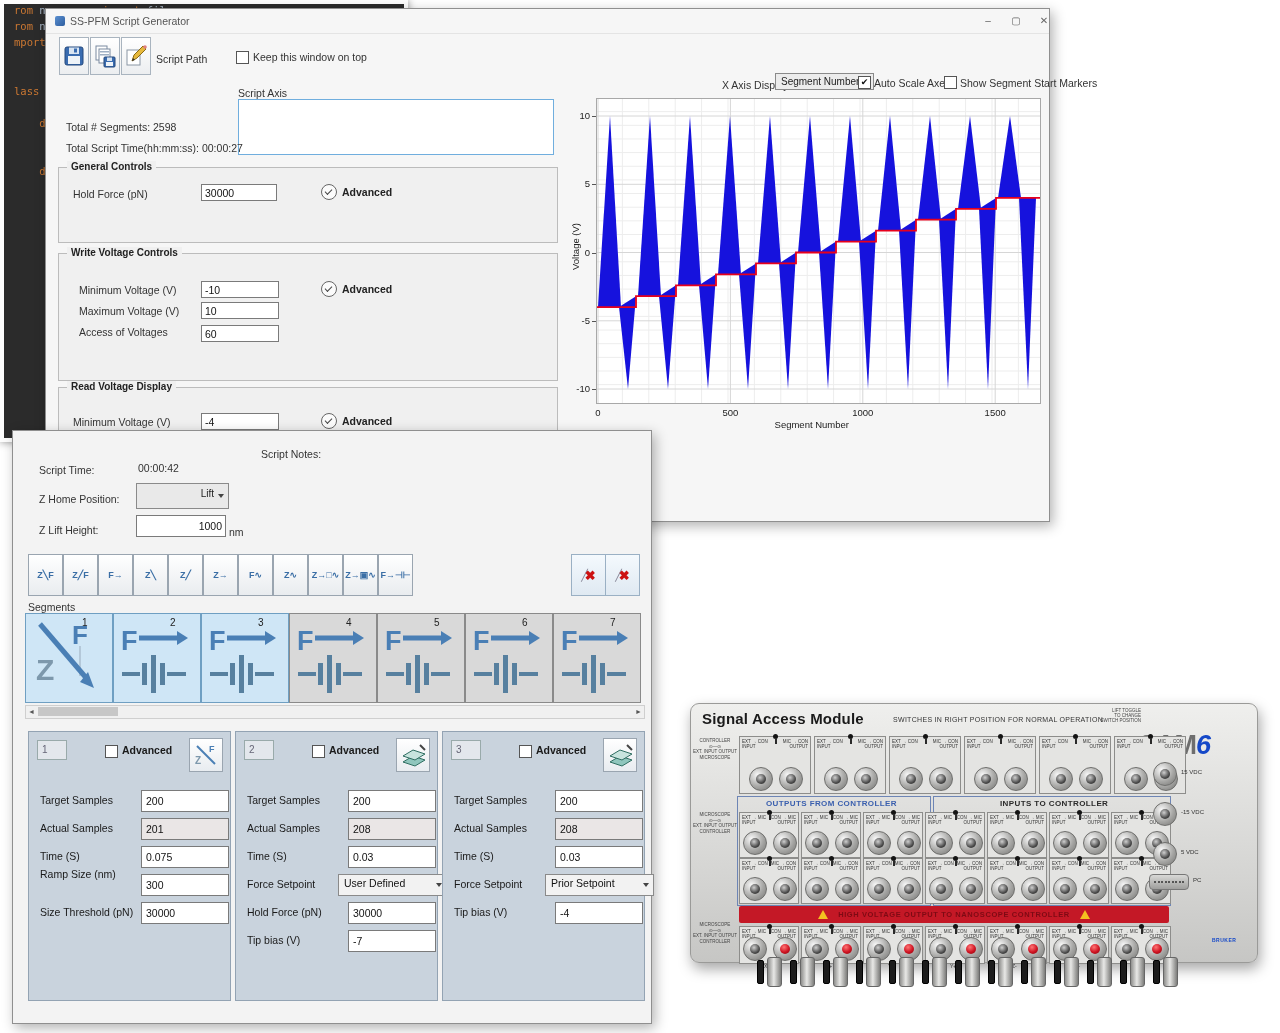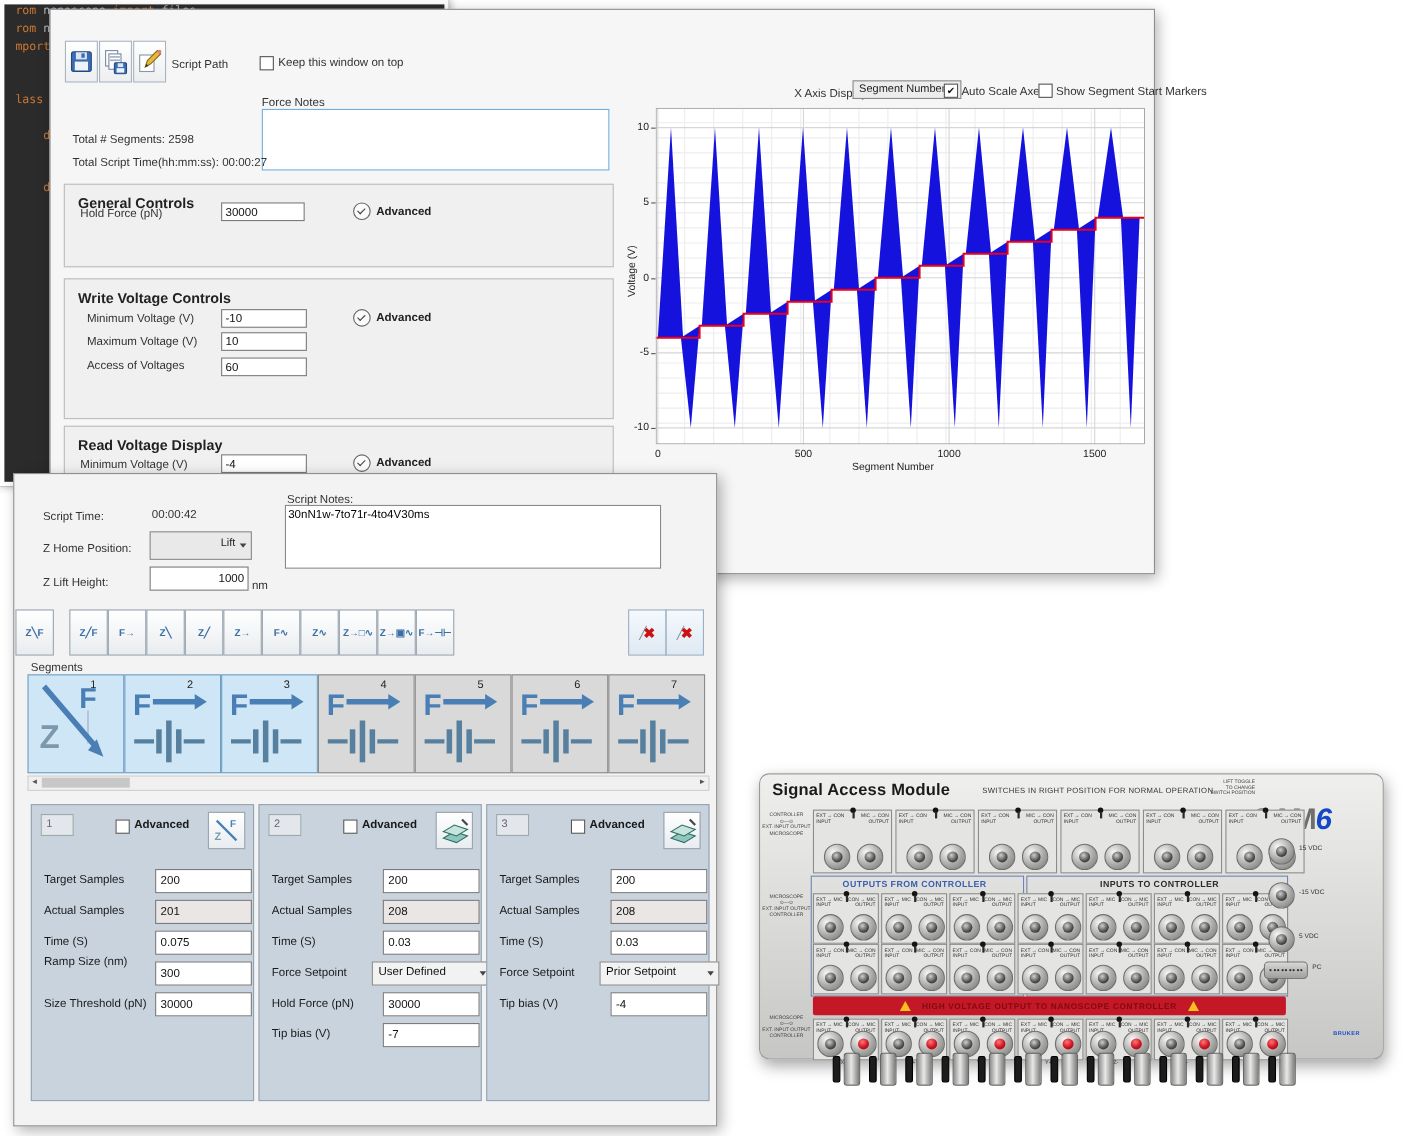--- a/index.html
+++ b/index.html
@@ -21,21 +21,21 @@
   .winbtn{position:absolute;top:4px;width:24px;height:16px;text-align:center;font-size:10px;color:#666;line-height:16px;}
   
   .tbtn{position:absolute;top:28px;width:28px;height:36px;background:linear-gradient(#ffffff,#eceef0);
      border:1px solid #a9b4bf;display:flex;align-items:center;justify-content:center;}
   .lbl{position:absolute;font-size:10.5px;color:#333;white-space:nowrap;}
   .cbx{position:absolute;width:11px;height:11px;background:#fff;border:1px solid #555;font-size:9px;
      line-height:11px;text-align:center;color:#111;}
   .inp{position:absolute;height:15px;border:1px solid #7a7a7a;background:#fff;font-size:10.5px;
      font-family:"Liberation Sans",sans-serif;padding:0 3px;color:#111;}
   .gbox{position:absolute;border:1px solid #bcbcbc;background:#f0f0f0;}
-  .gtitle{position:absolute;left:8px;top:-7px;background:#f0f0f0;padding:0 4px;font-size:13px;font-weight:bold;color:#222;white-space:nowrap;margin-top:16px;}
+  .gtitle{position:absolute;left:8px;top:-7px;background:#f0f0f0;padding:0 4px;font-size:10px;font-weight:bold;color:#222;white-space:nowrap;}
   .adv{position:absolute;display:flex;align-items:center;gap:5px;font-size:10.5px;font-weight:bold;color:#222;}
   .dd{position:absolute;border:1px solid #8a8a8a;background:#ececec;font-size:10px;color:#222;
      padding:2px 14px 2px 5px;white-space:nowrap;}
   .ddar{position:absolute;right:4px;top:50%;margin-top:-2px;width:0;height:0;border-left:3.5px solid transparent;
      border-right:3.5px solid transparent;border-top:4px solid #444;}
   
   #chart-area{position:absolute;left:0;top:0;}
   .plot{position:absolute;left:550px;top:89px;width:445px;height:306px;background:#fff;}
   .ytick{position:absolute;left:520px;width:24px;text-align:right;font-size:9.5px;color:#222;}
   .ytm{position:absolute;left:546px;width:4px;height:1px;background:#555;}
@@ -105,20 +105,27 @@
   .db9 b{width:2px;height:2px;border-radius:50%;background:#333;}
   .stub{position:absolute;top:253px;width:13px;height:28px;border-radius:3px;
      background:linear-gradient(90deg,#8f8f8d,#e8e8e6 45%,#7d7d7b);border:1px solid #666;}
   .stub.k{width:5px;height:22px;top:256px;background:#1c1c1c;border:1px solid #000;border-radius:2px;}
   .brand{position:absolute;left:521px;top:233px;font-size:5px;font-weight:bold;color:#1548c8;letter-spacing:.5px;}
 </style>
 </head>
 <body>
 
 <div class="win" id="main-window">
+  <div class="titlebar">
+    <span class="app-icon"></span>
+    <span class="title-text">SS-PFM Script Generator</span>
+    <span class="winbtn" style="left:930px;">–</span>
+    <span class="winbtn" style="left:958px;">▢</span>
+    <span class="winbtn" style="left:986px;">✕</span>
+  </div>
 
   <div class="tbtn" style="left:13px;">
     <svg width="22" height="22" viewBox="0 0 22 22">
       <rect x="2" y="2" width="18" height="18" rx="2" fill="#3a6cb0" stroke="#24497c"></rect>
       <rect x="6" y="2.5" width="10" height="6.5" fill="#d9e5f2"></rect>
         <rect x="11" y="3.5" width="3" height="4" fill="#3a6cb0"></rect>
       <rect x="5" y="11" width="12" height="8" fill="#eef3f8"></rect>
     </svg>
   </div>
   <div class="tbtn" style="left:44px;">
@@ -137,21 +144,21 @@
       <rect x="3" y="6" width="13" height="15" fill="#fff" stroke="#8a96a4"></rect>
       <polygon points="8,17 10,11 19,2 22,5 13,14" fill="#e7b93c" stroke="#8a6a14"></polygon>
       <polygon points="8,17 9,14 11,16" fill="#333"></polygon>
       <circle cx="21" cy="3" r="1.8" fill="#e08080"></circle>
     </svg>
   </div>
   <span class="lbl" style="left:110px;top:44px;">Script Path</span>
   <span class="cbx" style="left:190px;top:42px;"></span>
   <span class="lbl" style="left:207px;top:42px;">Keep this window on top</span>
 
-  <span class="lbl" style="left:192px;top:78px;">Force Notes</span>
+  <span class="lbl" style="left:192px;top:78px;">Script Axis</span>
   <textarea class="abs" style="left: 192px; top: 90px; width: 310px; height: 50px; border: 1px solid rgb(112, 174, 222); resize: none; font-family: &quot;Liberation Sans&quot;, sans-serif; font-size: 10.5px; background: rgb(255, 255, 255);"></textarea>
 
   <span class="lbl" style="left:20px;top:112px;">Total # Segments: 2598</span>
   <span class="lbl" style="left:20px;top:133px;">Total Script Time(hh:mm:ss): 00:00:27</span>
 
   <div class="gbox" style="left:12px;top:158px;width:498px;height:74px;">
     <span class="gtitle">General Controls</span>
     <span class="lbl" style="left:14px;top:20px;">Hold Force (pN)</span>
     <input class="inp" style="left: 142px; top: 16px; width: 68px;" value="30000">
     <span class="adv" style="left:262px;top:16px;">
@@ -331,24 +338,23 @@
   <span class="lbl" style="left:26px;top:62px;">Z Home Position:</span>
   <div class="dd" style="left:123px;top:52px;width:72px;height:18px;background:#e9e9e9;text-align:right;padding-top:4px;">
     <span>Lift</span><i class="ddar"></i>
   </div>
 
   <span class="lbl" style="left:26px;top:93px;">Z Lift Height:</span>
   <input class="inp" style="left: 123px; top: 84px; width: 82px; height: 20px; text-align: right;" value="1000">
   <span class="lbl" style="left:216px;top:95px;">nm</span>
 
   <span class="lbl" style="left:248px;top:17px;">Script Notes:</span>
-  <textarea class="abs" style="left: 246px; top: 28px; width: 336px; height: 52px; border: 1px solid rgb(138, 138, 138); resize: none; font-family: &quot;Liberation Sans&quot;, sans-serif; font-size: 10.5px; background: rgb(255, 255, 255);">30nN1w-7to71r-4to4V30ms</textarea>
 
   <div id="seg-toolbar">
-      <div class="segbtn" style="left: 1px;">
+      <div class="segbtn" style="left: 15px;">
         <span class="segglyph">Z╲F</span>
       </div>
       <div class="segbtn" style="left: 50px;">
         <span class="segglyph">Z╱F</span>
       </div>
       <div class="segbtn" style="left: 85px;">
         <span class="segglyph">F→</span>
       </div>
       <div class="segbtn" style="left: 120px;">
         <span class="segglyph">Z╲</span>

